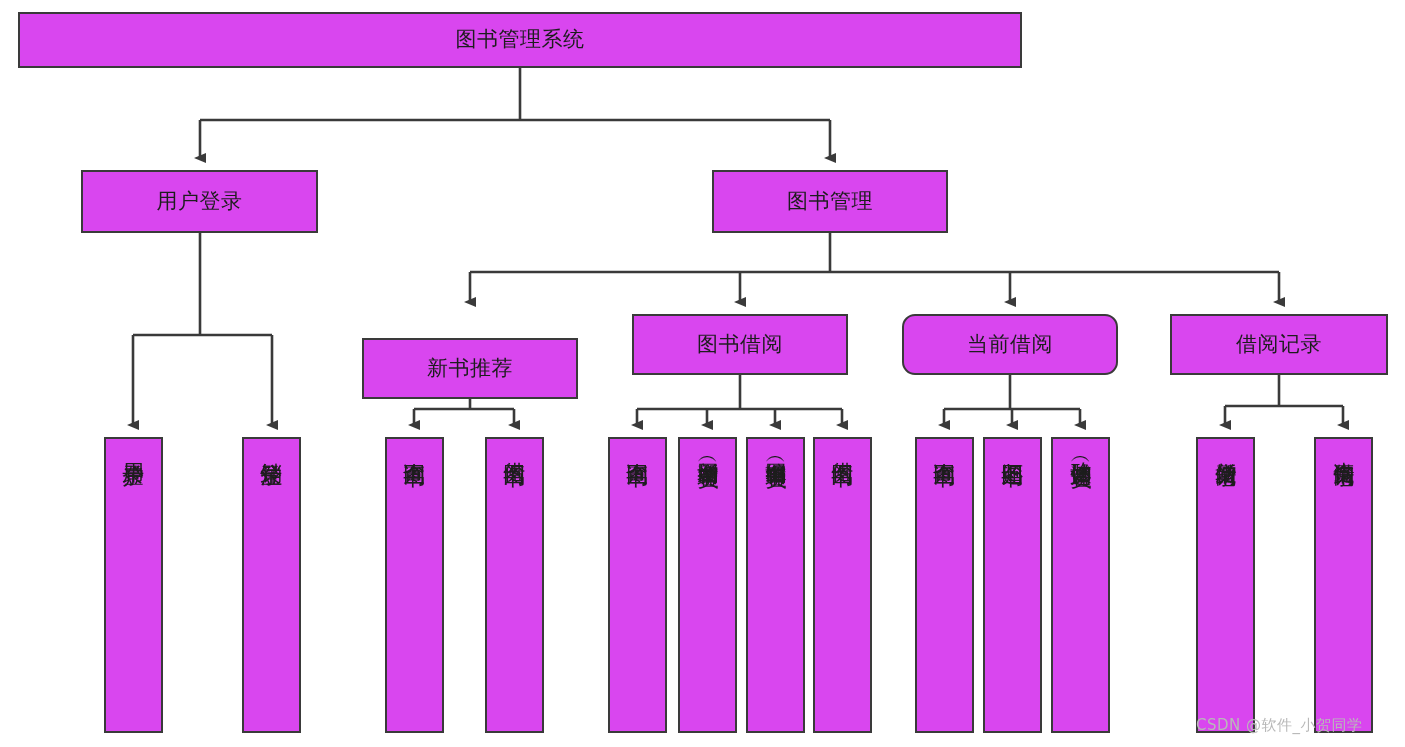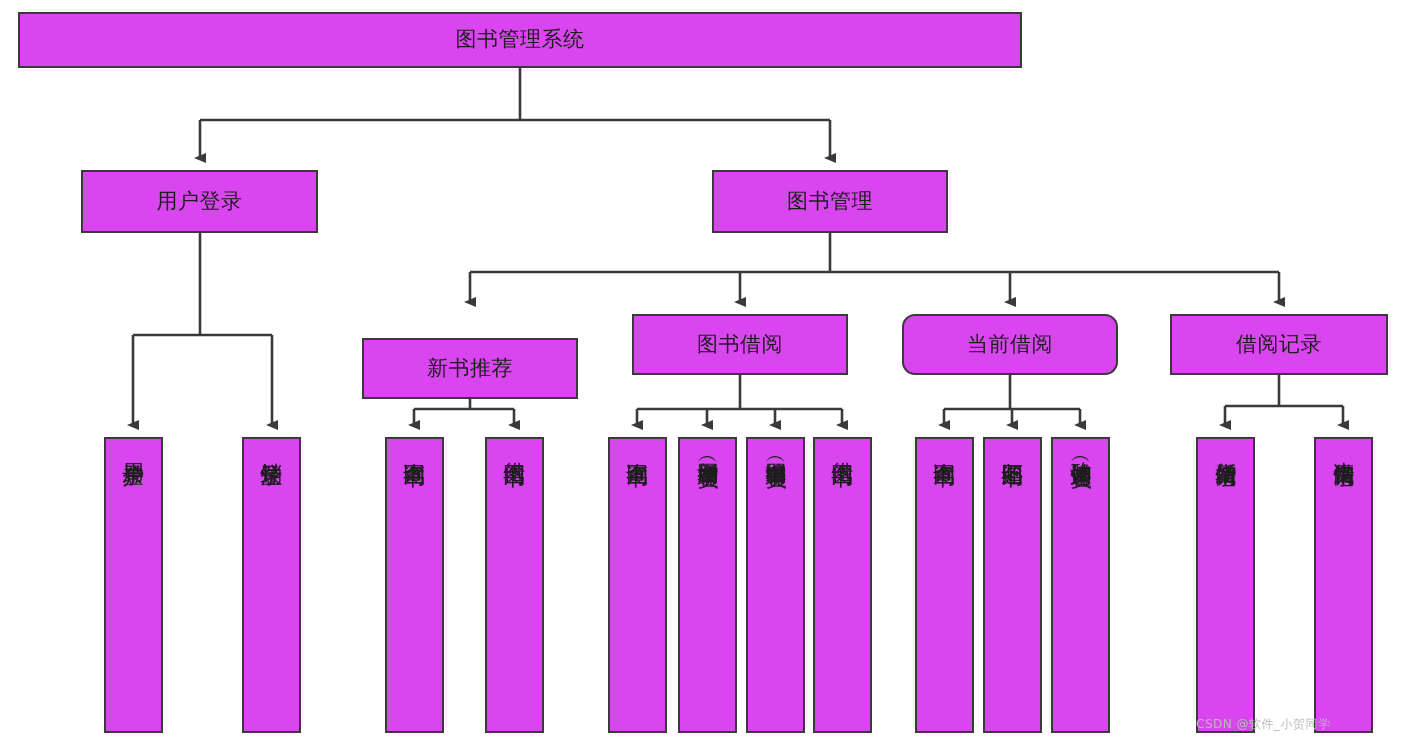--- a/index.html
+++ b/index.html
@@ -60,21 +60,21 @@
     letter-spacing: 1px;
     white-space: normal;
     max-height: 284px;
   }
   .node.leaf.tall-text .node-label {
     font-size: 21px;
     line-height: 1.2;
   }
   .watermark {
     position: absolute;
-    font-size: 12px;
+    font-size: 15px;
     color: #b9b9b9;
     white-space: nowrap;
     letter-spacing: 0.5px;
   }
 </style>
 </head>
 <body>
 
 <div id="canvas">
 

